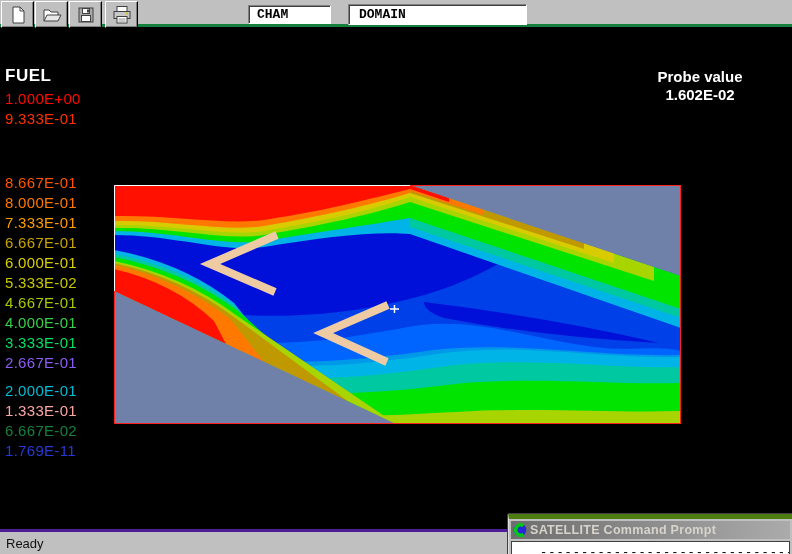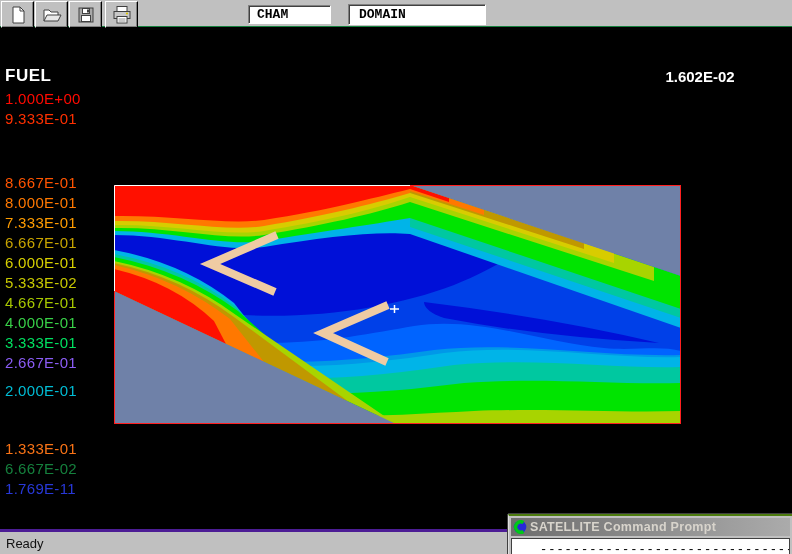--- a/index.html
+++ b/index.html
@@ -1,49 +1,49 @@
 <!DOCTYPE html>
 <html><head>
 <meta charset="utf-8">
 <style>
   html,body{margin:0;padding:0;background:#000;width:792px;height:554px;overflow:hidden;
             font-family:"Liberation Sans",sans-serif;position:relative;}
   
   .toolbar{position:absolute;left:0;top:0;width:792px;height:27px;background:#C0C0C0;
-           border-bottom:1px solid #15803d;display:flex;align-items:flex-start;padding-top:1px;box-sizing:border-box;}
+           border-bottom:3px solid #15803d;display:flex;align-items:flex-start;padding-top:1px;box-sizing:border-box;}
   .tb-btn{width:31px;height:25px;margin-left:1px;background:#C0C0C0;
           border-top:1px solid #fff;border-left:1px solid #fff;
           border-right:1px solid #000;border-bottom:1px solid #000;
           box-shadow:inset -1px -1px 0 #808080;display:flex;align-items:center;justify-content:center;}
   .tb-btn svg{display:block;}
   .edit{position:absolute;background:#fff;border-top:1px solid #808080;border-left:1px solid #808080;
         border-bottom:1px solid #fff;border-right:1px solid #fff;box-shadow:inset 1px 1px 0 #404040;
         font-family:"Liberation Mono",monospace;font-weight:bold;font-size:13px;color:#000;
         display:flex;align-items:center;box-sizing:border-box;}
   .edit-cham{left:248px;top:5px;width:83px;height:19px;padding-left:8px;}
-  .edit-domain{left:348px;top:4px;width:138px;height:21px;padding-left:10px;}
+  .edit-domain{left:348px;top:4px;width:179px;height:21px;padding-left:10px;}
   
   .canvas{position:absolute;left:0;top:28px;width:792px;height:441px;background:#000;}
   
   .legend{position:absolute;left:5px;top:38px;}
   .legend-title{color:#fff;font-size:17px;font-weight:bold;letter-spacing:.5px;margin-bottom:3px;}
   .legend-item{font-size:15px;font-weight:normal;line-height:20px;letter-spacing:.3px;}
   
   .probe{position:absolute;left:610px;top:40px;width:180px;text-align:center;color:#fff;}
   .probe-label{font-size:15px;font-weight:600;line-height:18px;}
   .probe-value{font-size:15px;font-weight:600;line-height:18px;}
   
   .plot{position:absolute;left:114px;top:157px;width:567px;height:239px;}
   
   .statusbar{position:absolute;left:0;top:529px;width:792px;height:25px;background:#C0C0C0;
              border-top:3px solid #4c1d95;box-sizing:border-box;font-size:13px;color:#111;
              padding:4px 0 0 6px;}
   
   .cmdwin{position:absolute;left:508px;top:514px;width:284px;height:40px;background:#C0C0C0;
-          border-top:2px solid #4d7c0f;border-left:1px solid #DFDFDF;
+          border-top:5px solid #4d7c0f;border-left:1px solid #DFDFDF;
           box-shadow:-1px 0 0 #404040,0 -1px 0 #404040;padding:2px;box-sizing:border-box;z-index:10;}
   .cmdwin-title{height:18px;background:linear-gradient(to right,#6E6E6E,#ABABAB);
                 display:flex;align-items:center;padding-left:2px;}
   .cmdwin-title svg{margin-right:3px;}
   .cmdwin-title-text{color:#D8D4CC;font-size:12.5px;font-weight:bold;letter-spacing:.3px;}
   .cmdwin-body{margin-top:2px;background:#fff;border:1px solid #404040;height:100px;
                overflow:hidden;white-space:nowrap;}
   .cmd-dashes{font-family:"Liberation Mono",monospace;font-size:12px;color:#000;
               margin:4px 0 0 28px;letter-spacing:1px;}
 </style>
@@ -99,27 +99,28 @@
         <div class="legend-item" style="color: rgb(255, 120, 0);">8.000E-01</div>
         <div class="legend-item" style="color: rgb(255, 156, 0);">7.333E-01</div>
         <div class="legend-item" style="color: rgb(200, 164, 0);">6.667E-01</div>
         <div class="legend-item" style="color: rgb(216, 208, 0);">6.000E-01</div>
         <div class="legend-item" style="color: rgb(200, 200, 0);">5.333E-02</div>
         <div class="legend-item" style="color: rgb(168, 200, 0);">4.667E-01</div>
         <div class="legend-item" style="color: rgb(56, 208, 72);">4.000E-01</div>
         <div class="legend-item" style="color: rgb(0, 224, 96);">3.333E-01</div>
         <div class="legend-item" style="color: #8b5cf6;">2.667E-01</div>
         <div class="legend-item" style="color: rgb(0, 188, 212); margin-top: 8px;">2.000E-01</div>
-        <div class="legend-item" style="color: #f97316; margin-top: 38px;">1.333E-01</div>
+        <div class="legend-item" style="color: #fca5a5;">1.333E-01</div>
         <div class="legend-item" style="color: #15803d;">6.667E-02</div>
         <div class="legend-item" style="color: rgb(40, 56, 216);">1.769E-11</div>
       </div>
   </div>
 
   <div class="probe">
+    <div class="probe-label">Probe value</div>
     <div class="probe-value">1.602E-02</div>
   </div>
 
   <div class="plot">
     <svg width="567" height="239" viewBox="0 0 567 239">
 
       <rect x="0" y="0" width="567" height="239" fill="#0010D8"></rect>
 
       <path d="M30,118 C150,142 260,130 340,100 C385,82 410,62 445,45 C475,31 510,52 535,66 C550,74 558,70 567,76 L567,239 L40,239 Z" fill="#0040E8"></path>
 

